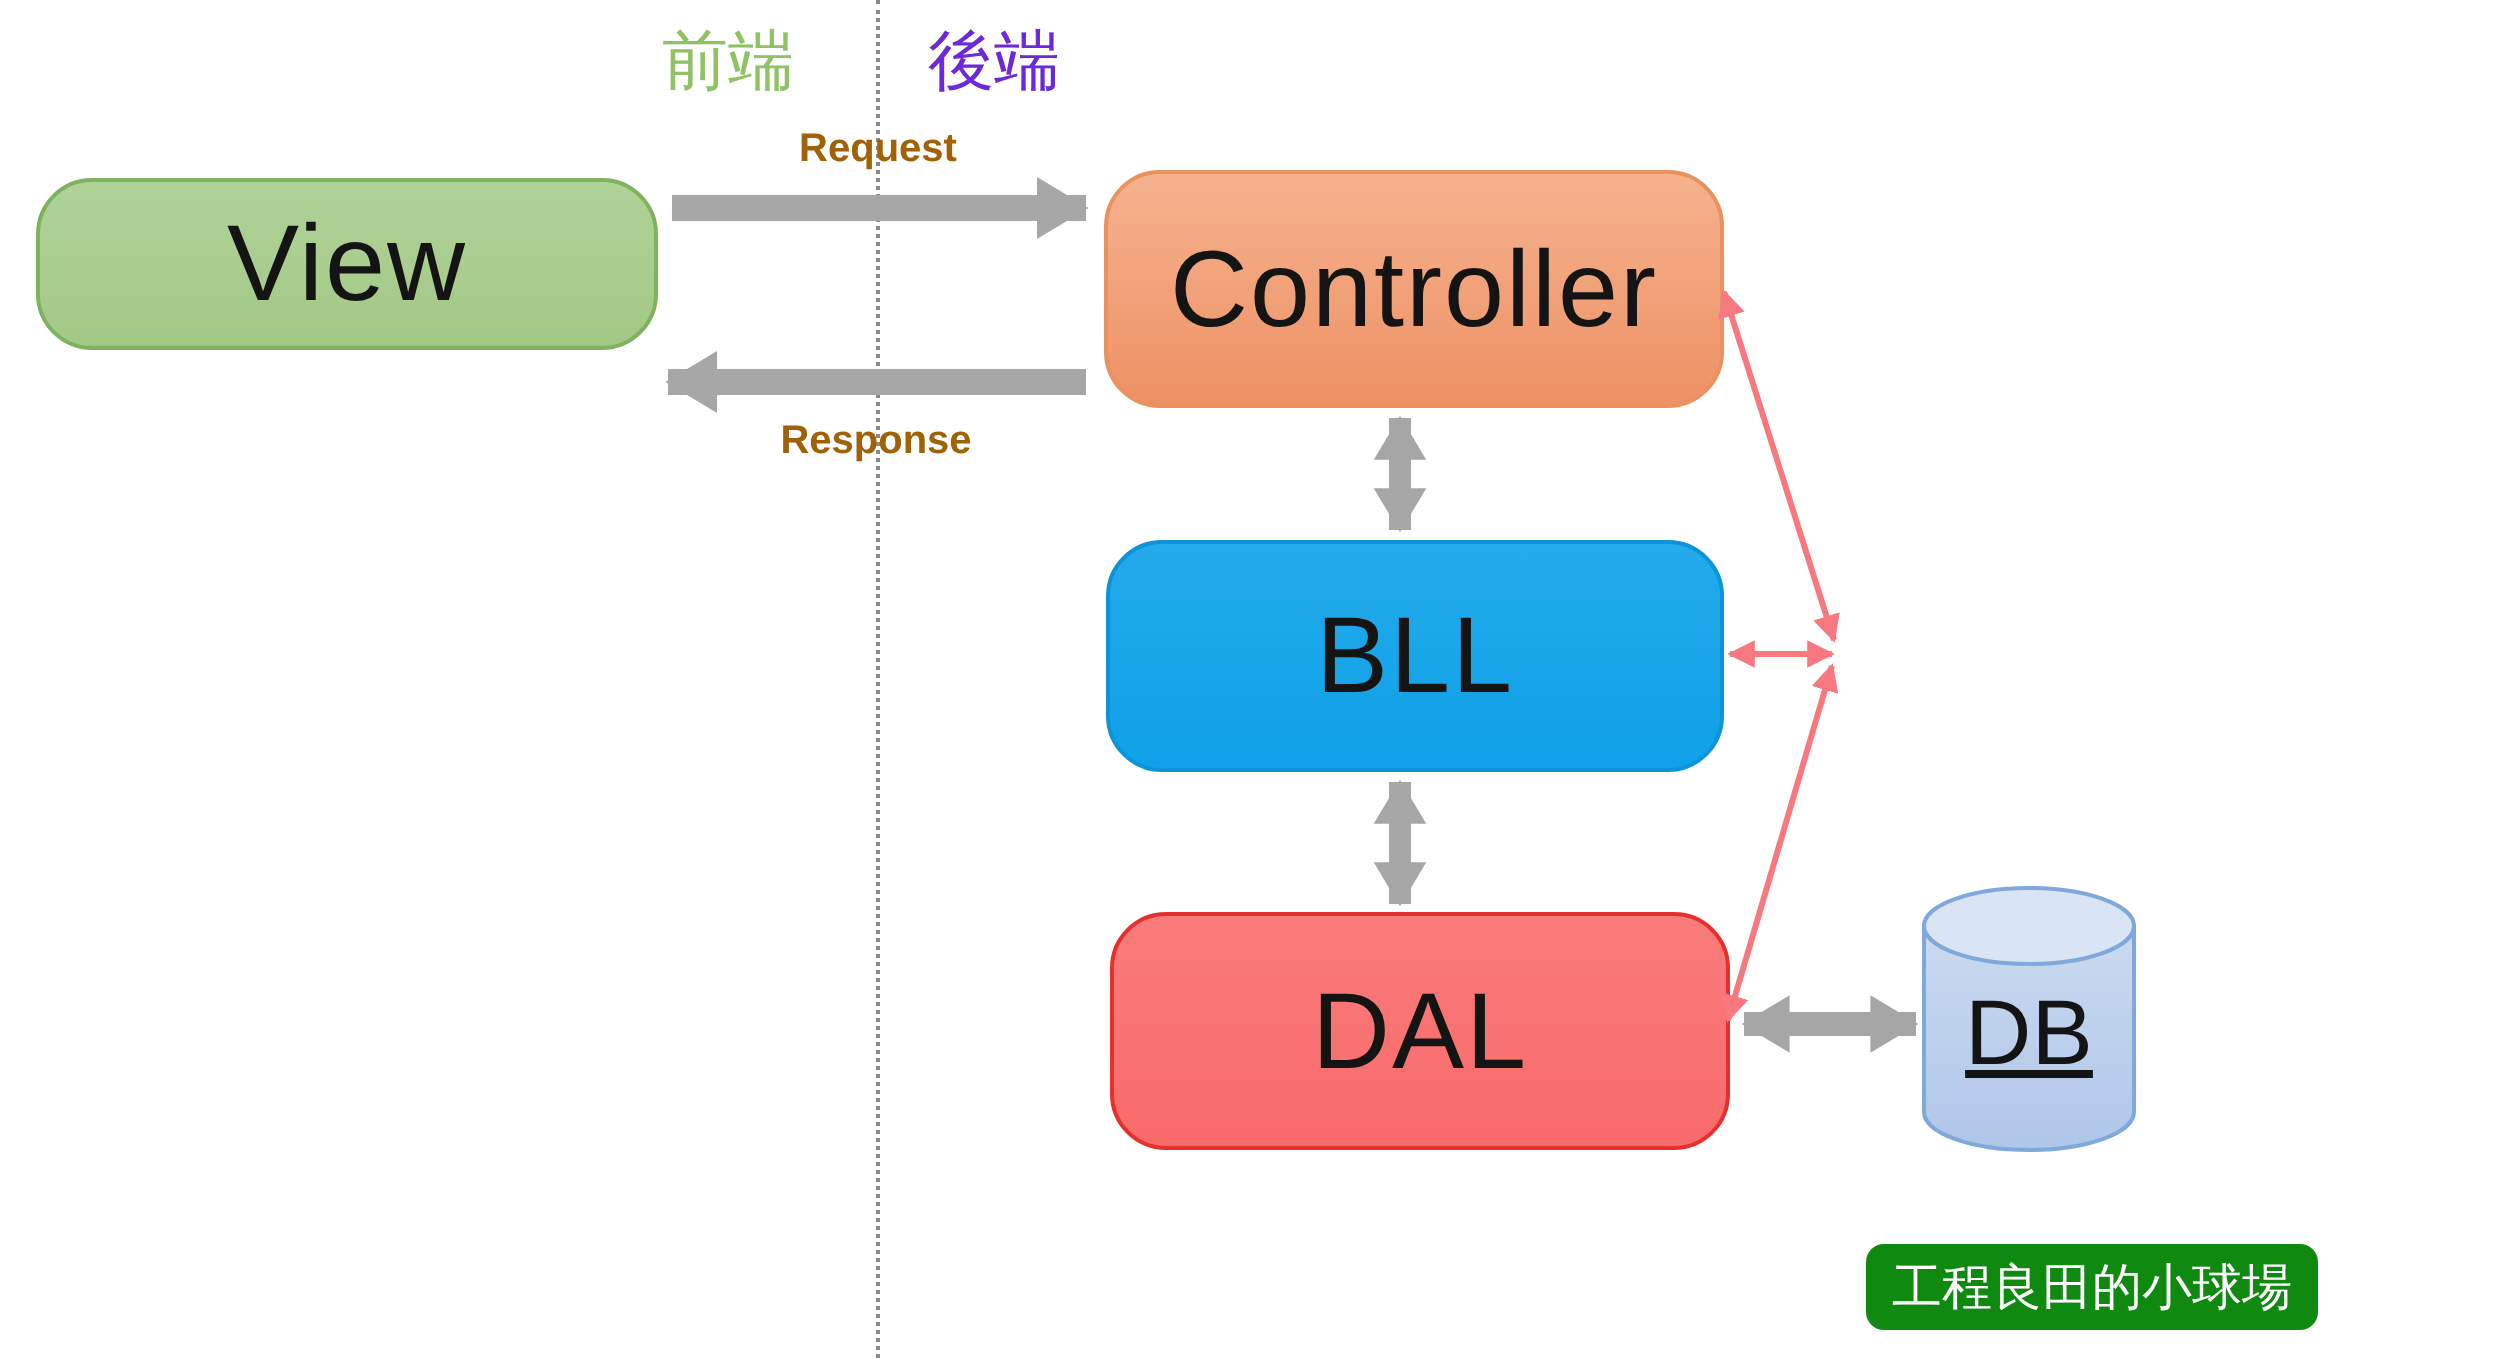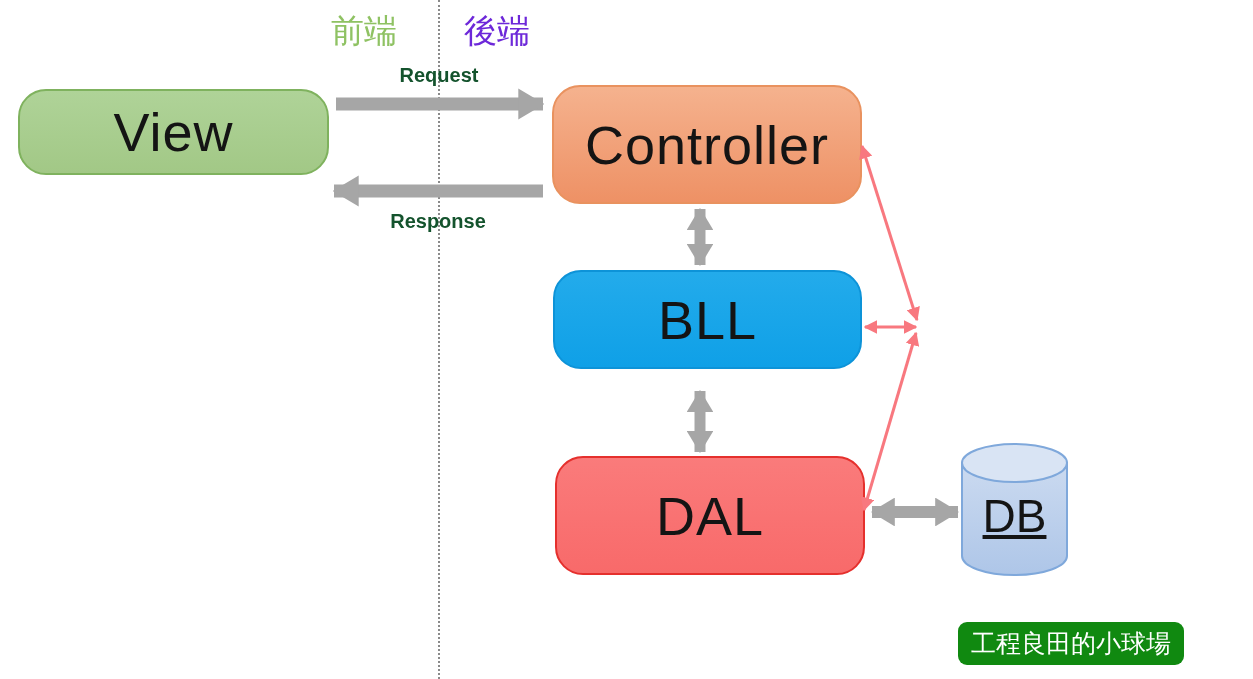--- a/index.html
+++ b/index.html
@@ -15,53 +15,53 @@
   
   .region-label {
     position:absolute; transform:translate(-50%,-50%);
     font-size:33px; font-weight:400; z-index:3; white-space:nowrap;
   }
   #front-label { left:364px; top:31px; color:#8fc263; }
   #back-label  { left:497px; top:31px; color:#6d28d9; }
   
   .edge-label {
     position:absolute; transform:translate(-50%,-50%);
-    font-size:20px; font-weight:700; color:#14532d; z-index:3; white-space:nowrap;
+    font-size:20px; font-weight:700; color:#a16207; z-index:3; white-space:nowrap;
   }
   #request-label  { left:439px; top:75px; }
   #response-label { left:438px; top:221px; }
   
   .node {
     position:absolute; box-sizing:border-box; border-radius:28px;
     display:flex; align-items:center; justify-content:center;
     font-size:54px; font-weight:300; color:#141414; z-index:1;
     letter-spacing:1px;
   }
   #node-view       { left:18px;  top:89px;  width:311px; height:86px;
                      background:linear-gradient(180deg,#afd398,#a2c886); border:2px solid #7fb25e; }
   #node-controller { left:552px; top:85px;  width:310px; height:119px;
                      background:linear-gradient(180deg,#f5b28e,#ee9165); border:2px solid #e9925f; }
-  #node-bll        { left:553px; top:270px; width:309px; height:99px;
+  #node-bll        { left:553px; top:270px; width:309px; height:116px;
                      background:linear-gradient(180deg,#23abeb,#0fa0e7); border:2px solid #0d93d8; }
   #node-dal        { left:555px; top:456px; width:310px; height:119px;
                      background:linear-gradient(180deg,#fa7b7b,#f86a6a); border:2px solid #e5302d; }
   #node-model      { left:918px; top:270px; width:312px; height:116px;
                      background:linear-gradient(180deg,#fce2a4,#f7c55b); border:2px solid #efb73d; }
   
   #db-label {
     position:absolute; left:962px; top:468px; width:105px; height:96px;
     display:flex; align-items:center; justify-content:center;
     font-size:46px; font-weight:300; color:#141414; z-index:3;text-decoration:underline;
   }
   
   #badge {
     position:absolute; left:933px; top:622px; width:226px; height:43px;
     background:#108910; border-radius:9px; color:#ffffff;
     display:flex; align-items:center; justify-content:center;
-    font-size:25px; z-index:3; white-space:nowrap;margin-left:25px;
+    font-size:25px; z-index:3; white-space:nowrap;
   }
   
   #overlay {
     position:absolute; left:0; top:0; width:1253px; height:679px;
     z-index:2; pointer-events:none;
   }
 </style>
 </head>
 <body>
 

